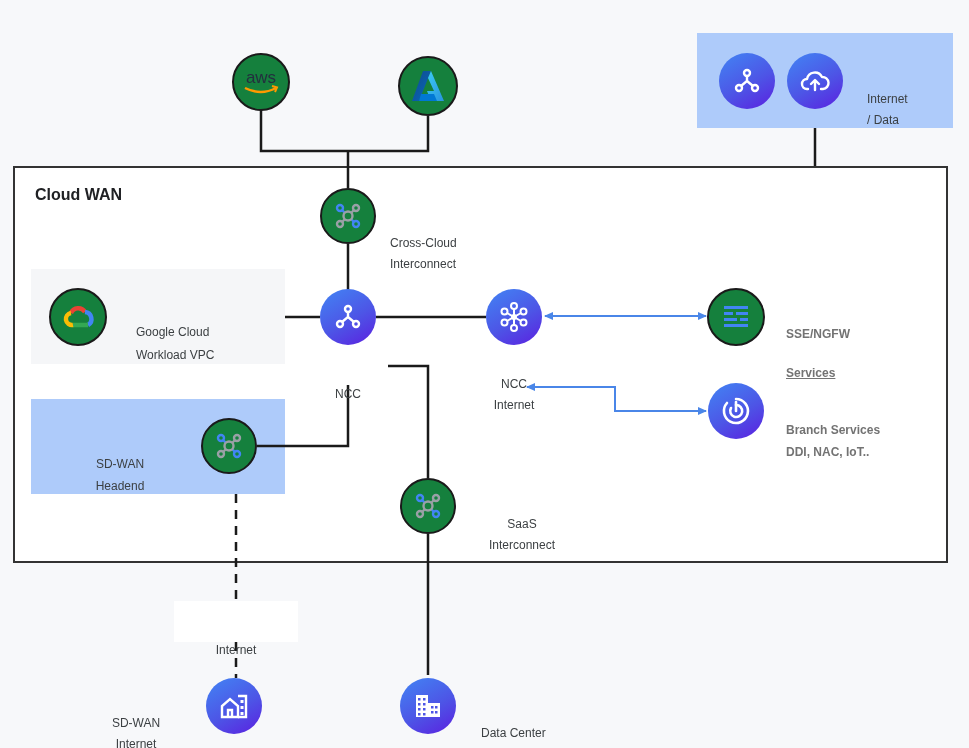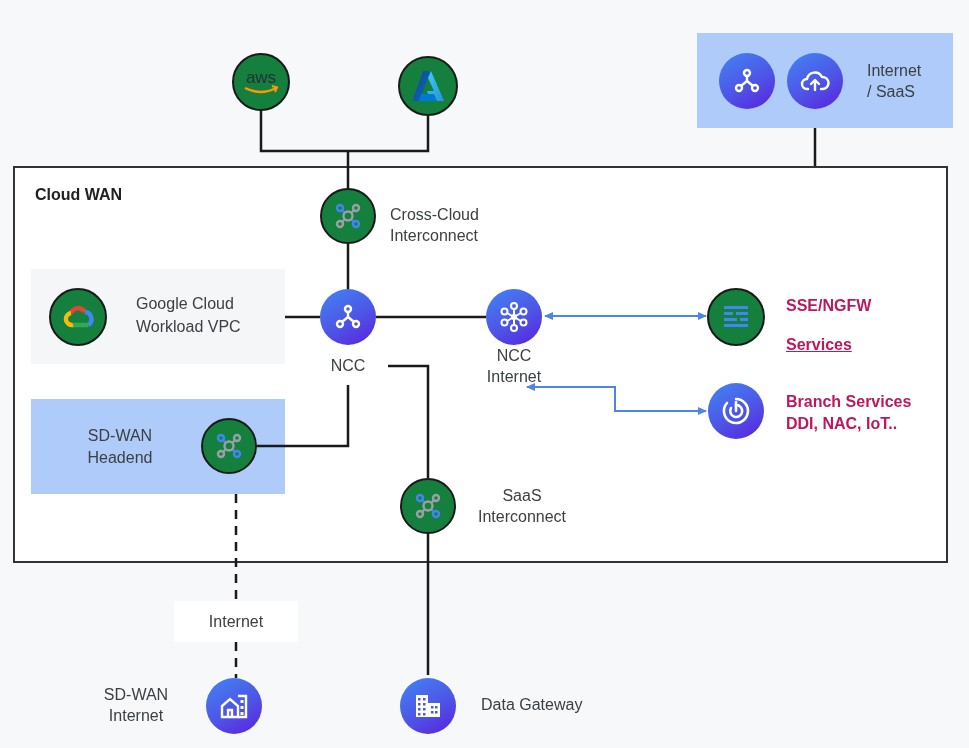--- a/index.html
+++ b/index.html
@@ -18,22 +18,22 @@
   .circle-outline {
     position:absolute; width:56px; height:56px; border-radius:50%;
     background:#15803d; border:2px solid #1a1a1a; box-sizing:border-box;
     display:flex; align-items:center; justify-content:center;
   }
   .circle-fill {
     position:absolute; width:56px; height:56px; border-radius:50%;
     background:linear-gradient(150deg,#4285f4 0%,#4d55e6 55%,#5b1fe0 100%);
     display:flex; align-items:center; justify-content:center;
   }
-  .lbl { position:absolute; font-size:16px; line-height:22px; color:#3c4043; white-space:nowrap; }
-  .lbl.bold { font-weight:bold; color:#be185d; }
+  .lbl { position:absolute; font-size:12px; line-height:22px; color:#3c4043; white-space:nowrap;margin-top:28px; }
+  .lbl.bold { font-weight:bold; color:#737373; }
   .title { position:absolute; left:35px; top:186px; font-size:16px; font-weight:bold; color:#202124; }
   .center { text-align:center; }
 </style>
 </head>
 <body>
 
 <div class="abs inet-saas-box"></div>
 <div class="abs main-box"></div>
 <div class="abs gcp-box"></div>
 <div class="abs sdwan-box"></div>
@@ -103,21 +103,21 @@
 </div>
 <div class="circle-fill" style="left:787px;top:53px;">
   <svg width="30" height="26" viewBox="0 0 30 26">
     <g stroke="#fff" stroke-width="2.4" fill="none" stroke-linecap="round" stroke-linejoin="round">
       <path d="M8,21 H7 A5,5 0 0 1 7,11 A8,8 0 0 1 22,9 A6,6 0 0 1 23,21 H21"></path>
       <path d="M15,22 V13 M11,16 L15,12 L19,16"></path>
     </g>
   </svg>
 </div>
 <div class="lbl" style="left:867px;top:60px;">Internet</div>
-<div class="lbl" style="left:867px;top:81px;">/ SaaS</div>
+<div class="lbl" style="left:867px;top:81px;">/ Data</div>
 
 <div class="title">Cloud WAN</div>
 
 <div class="circle-outline" style="left:320px;top:188px;">
   <svg width="30" height="30" viewBox="0 0 30 30">
     <g stroke-width="2.4" fill="none">
       <path d="M9,9 L12,12 M21,21 L18,18" stroke="#4285f4"></path>
       <path d="M21,9 L18,12 M9,21 L12,18" stroke="#9aa0a6"></path>
       <circle cx="15" cy="15" r="4.5" stroke="#9aa0a6"></circle>
       <circle cx="7" cy="7" r="3" stroke="#4285f4"></circle>
@@ -263,13 +263,13 @@
         <rect x="9" y="15" width="2.5" height="2.5"></rect>
       <rect x="4" y="20" width="2.5" height="2.5"></rect>
         <rect x="9" y="20" width="2.5" height="2.5"></rect>
       <rect x="17" y="13" width="2.5" height="2.5"></rect>
         <rect x="21" y="13" width="2.5" height="2.5"></rect>
       <rect x="17" y="18" width="2.5" height="2.5"></rect>
         <rect x="21" y="18" width="2.5" height="2.5"></rect>
     </g>
   </svg>
 </div>
-<div class="lbl" style="left:481px;top:694px;">Data Gateway</div>
+<div class="lbl" style="left:481px;top:694px;">Data Center</div>
 
 </body></html>

